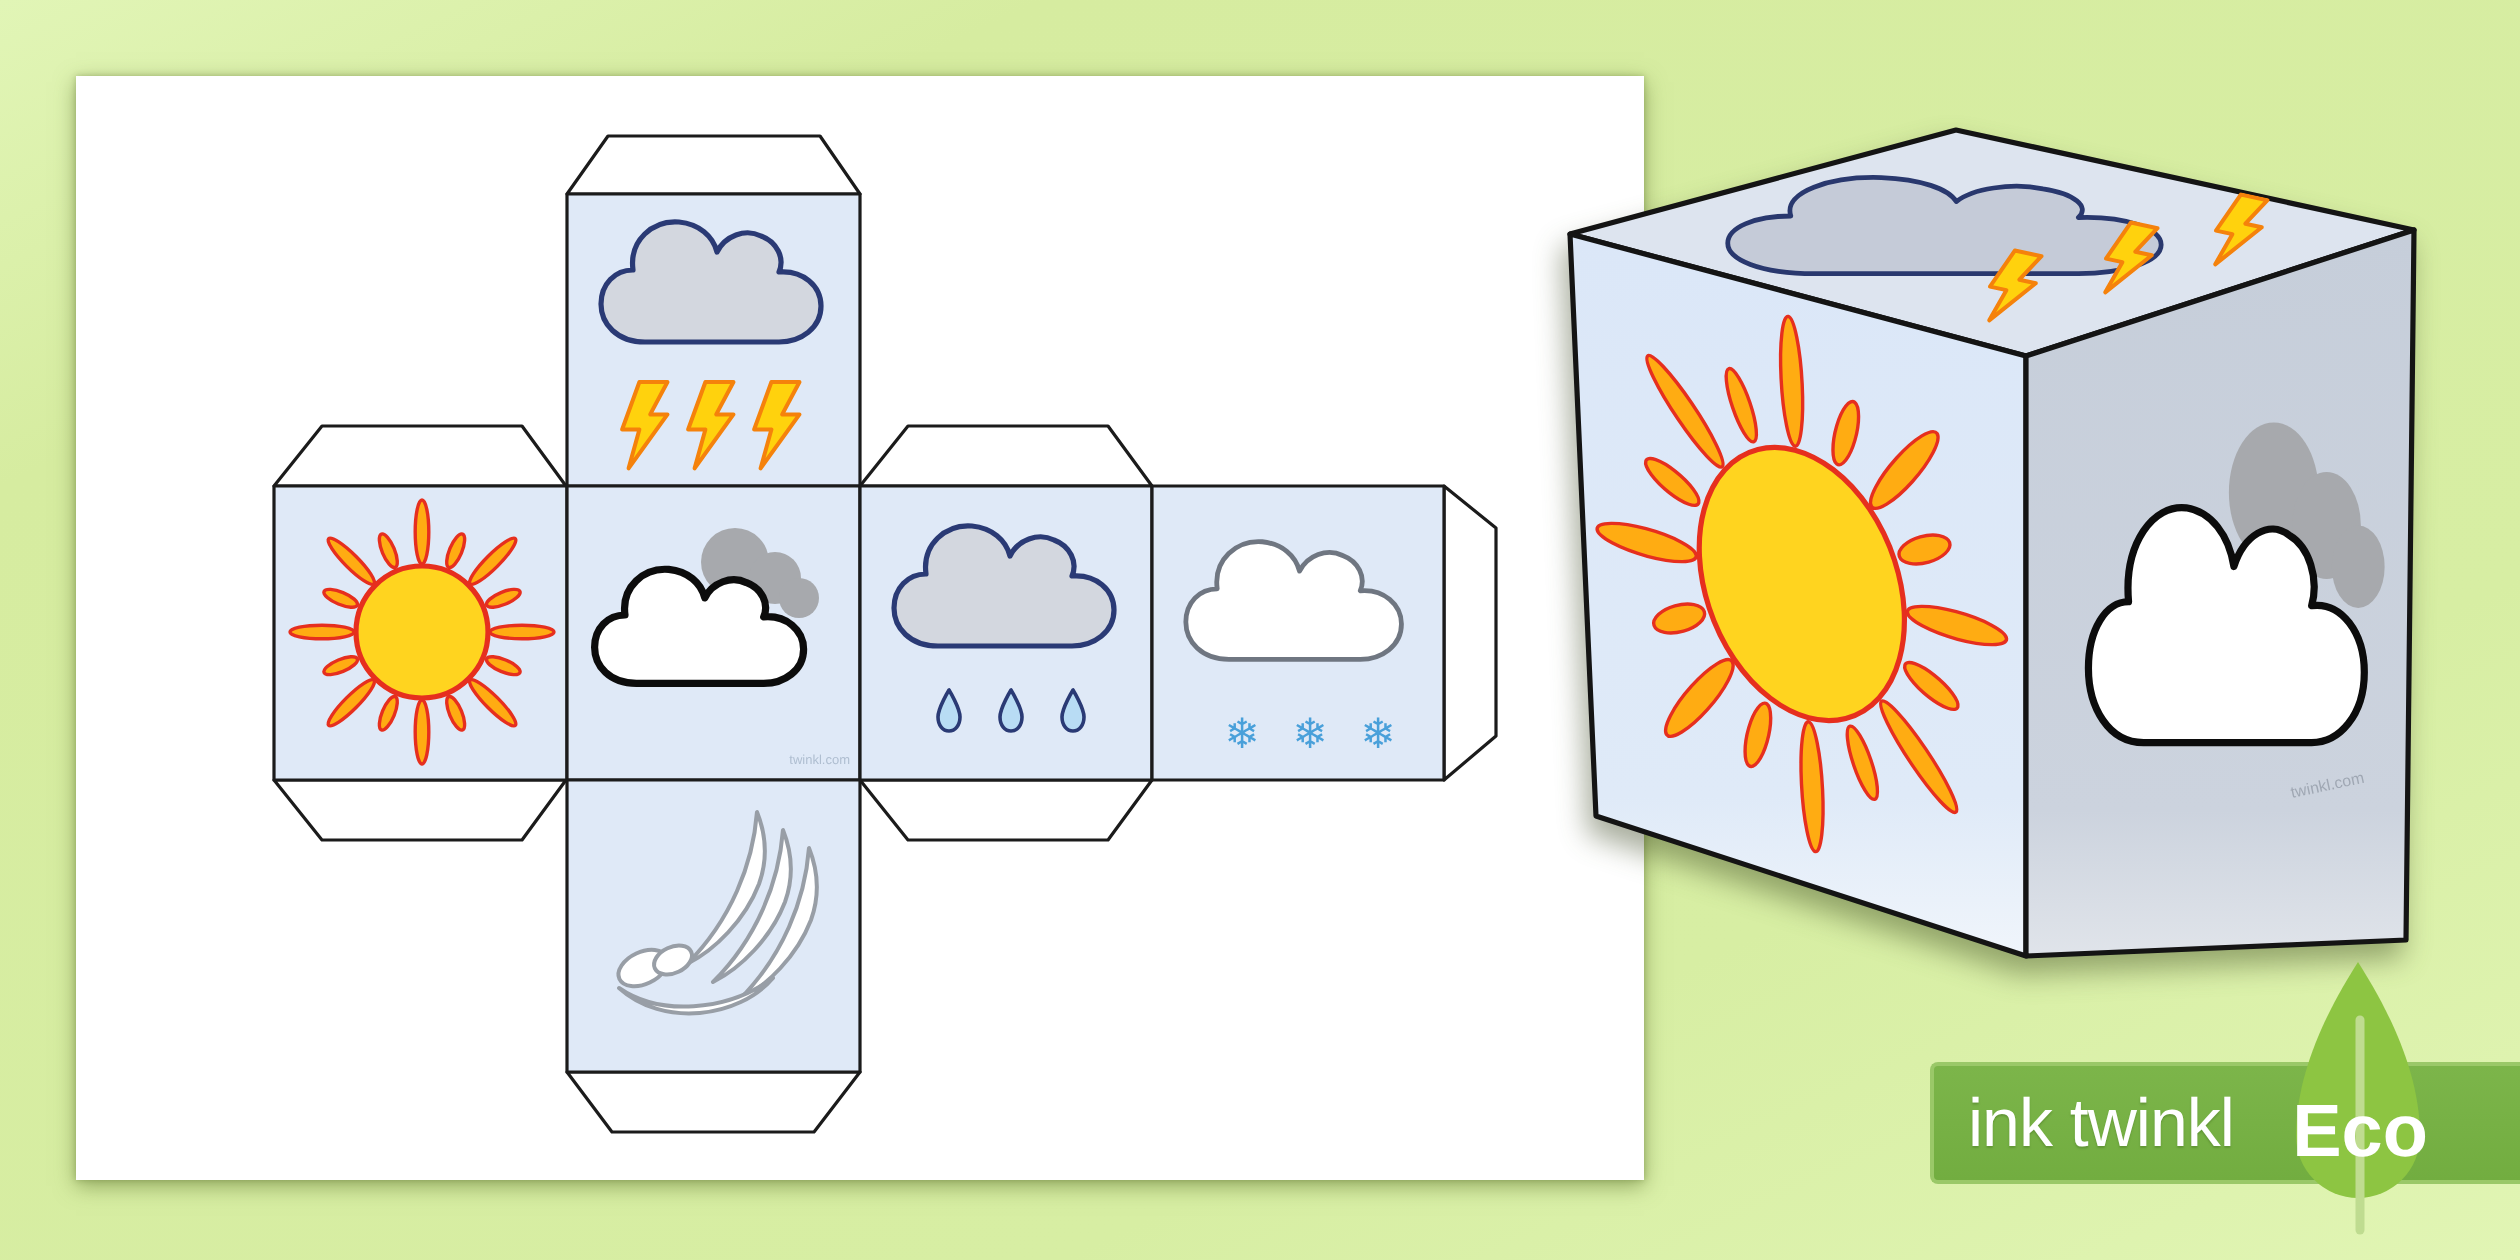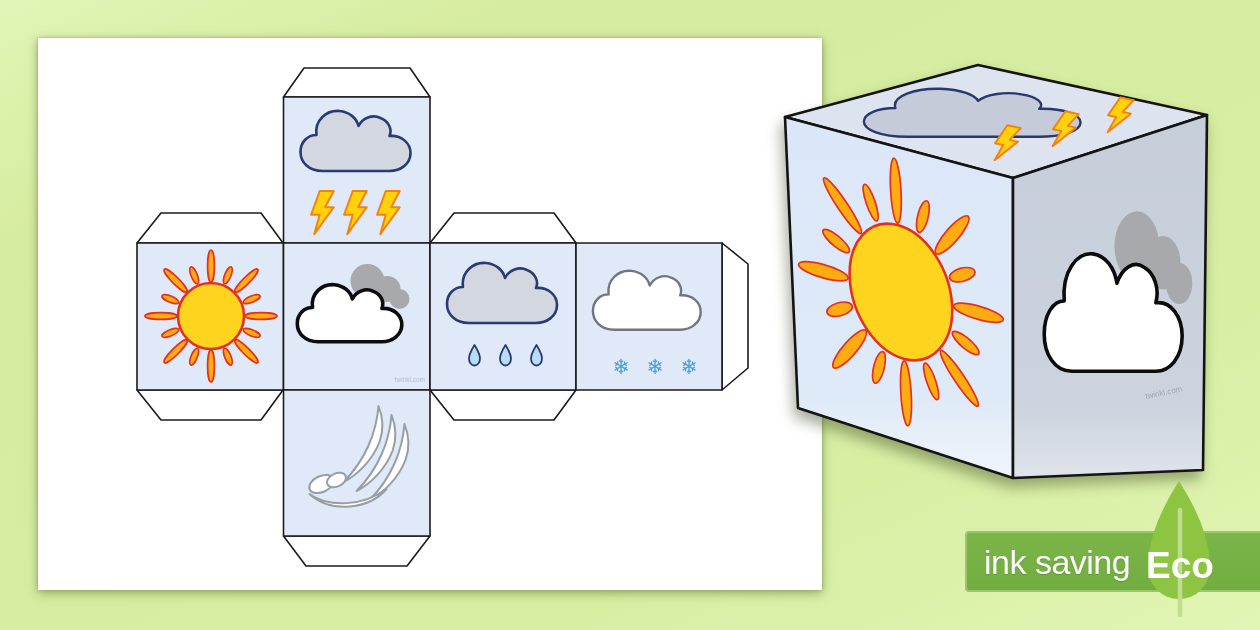--- a/index.html
+++ b/index.html
@@ -184,19 +184,19 @@
 
     <g clip-path="url(#rightClip)">
       <use href="#partlyG" transform="translate(1026,168) scale(1.32,2.06)"></use>
     </g>
 
     <text class="wm" transform="translate(1146,399) rotate(-12)" font-size="8" fill="#959da9" opacity="0.8">twinkl.com</text>
   </g>
 </svg>
 
 <div class="eco-bar">
-  <span class="label">ink saving</span>
+  <span class="label">ink twinkl</span>
 </div>
 <svg class="leaf" width="112" height="148" viewBox="0 0 112 148">
   <path d="M51,3 C39,22 20,55 20,90 A31,31 0 0 0 82,90 C82,55 63,22 51,3 Z" fill="#8dc542"></path>
   <line x1="52" y1="32" x2="52" y2="137" stroke="#bfdc90" stroke-width="4.5" stroke-linecap="round"></line>
   <text class="eco-badge-text" x="52" y="100" text-anchor="middle">Eco</text>
 </svg>
 
 </body></html>

